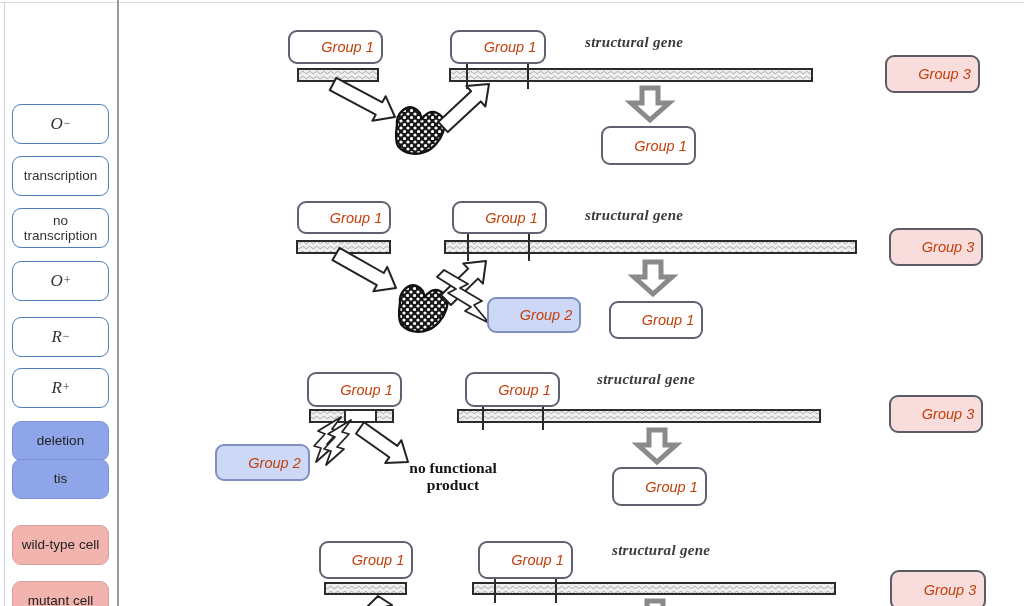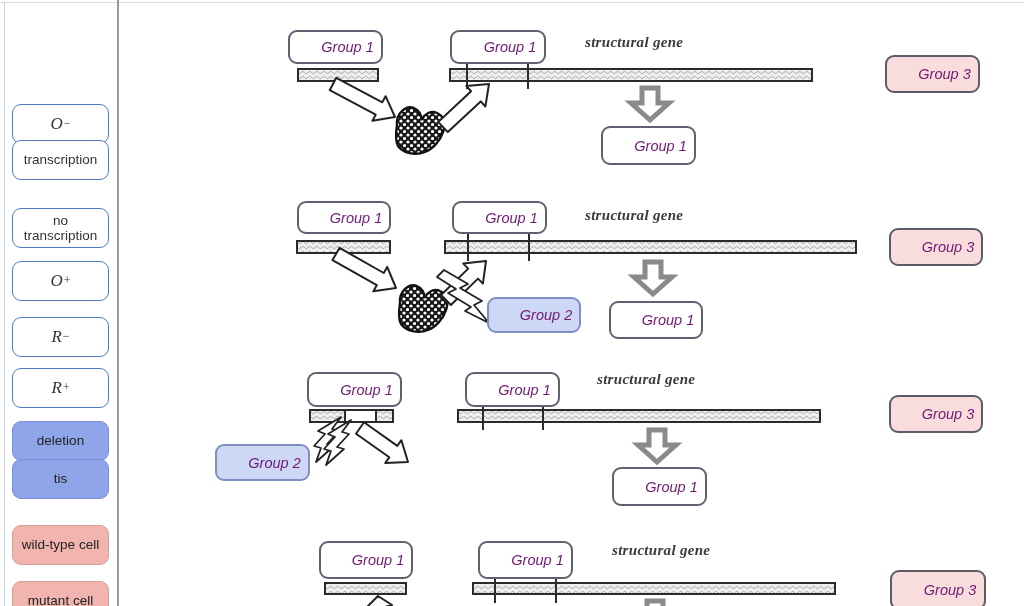--- a/index.html
+++ b/index.html
@@ -16,21 +16,21 @@
         background:#fff;border:1px solid #4f7cc0;cursor:pointer;
         font-family:"Liberation Sans",sans-serif;}
   .chip-blue{background:#8ea6e9;border-color:#7b90dd;color:#222;text-align:center;}
   .chip-pink{background:#f2b4af;border-color:#d99f99;color:#222;}
   .chip-math{font-family:"Liberation Serif",serif;font-style:italic;font-size:17px;}
   .chip-math .sup{font-size:12px;font-style:normal;margin-left:1px;}
 
   
   .gbox{position:absolute;box-sizing:border-box;border:2px solid #5f6170;border-radius:9px;
         background:#fff;display:flex;align-items:center;justify-content:center;
-        font-style:italic;font-size:14.5px;color:#701a75;cursor:pointer;padding-left:24px;}
+        font-style:italic;font-size:14.5px;color:#c2410c;cursor:pointer;padding-left:24px;}
   .g2{background:#ccd8f6;border-color:#7f8fc0;}
   .g3{background:#f9dcdc;border-color:#5c5c66;margin-left:8px;}
 
   .sg{position:absolute;font-family:"Liberation Serif",serif;font-style:italic;
       font-weight:bold;font-size:15px;color:#3a3a3a;white-space:nowrap;letter-spacing:.3px;}
   .nfp{position:absolute;font-family:"Liberation Serif",serif;font-weight:bold;
        font-size:15.5px;color:#141414;text-align:center;line-height:1.08;}
 
   .art{position:absolute;left:0;top:0;pointer-events:none;}
   .bar{fill:url(#stip);stroke:#2b2b2b;stroke-width:2;}
@@ -46,21 +46,21 @@
 
 <div class="stage">
   <div class="top-line"></div>
   <div class="left-line"></div>
 
   <aside>
     <button class="chip chip-math" style="top:104px">
         <span>O</span>
         <sup class="sup">−</sup>
       </button>
-    <button class="chip" style="top:140px">
+    <button class="chip" style="top:156px">
         <span>transcription</span>
       </button>
     <button class="chip" style="top:208px">
         <span>no transcription</span>
       </button>
     <button class="chip chip-math" style="top:261px">
         <span>O</span>
         <sup class="sup">+</sup>
       </button>
     <button class="chip chip-math" style="top:317px">
@@ -180,20 +180,24 @@
   <div class="gbox" style="left:307px;top:372px;width:95px;height:35px">
       <span>Group 1</span>
     </div>
   <div class="gbox" style="left:465px;top:372px;width:95px;height:35px">
       <span>Group 1</span>
     </div>
   <div class="sg" style="left:597px;top:371px">structural gene</div>
   <div class="gbox g2" style="left:215px;top:444px;width:95px;height:37px">
       <span>Group 2</span>
     </div>
+  <div class="nfp" style="left:394px;top:460px;width:118px">
+      <div>no functional</div>
+      <div>product</div>
+    </div>
   <div class="gbox" style="left:612px;top:467px;width:95px;height:39px">
       <span>Group 1</span>
     </div>
   <div class="gbox g3" style="left:881px;top:395px;width:94px;height:38px">
       <span>Group 3</span>
     </div>
 
   <div class="gbox" style="left:319px;top:541px;width:94px;height:38px">
       <span>Group 1</span>
     </div>

